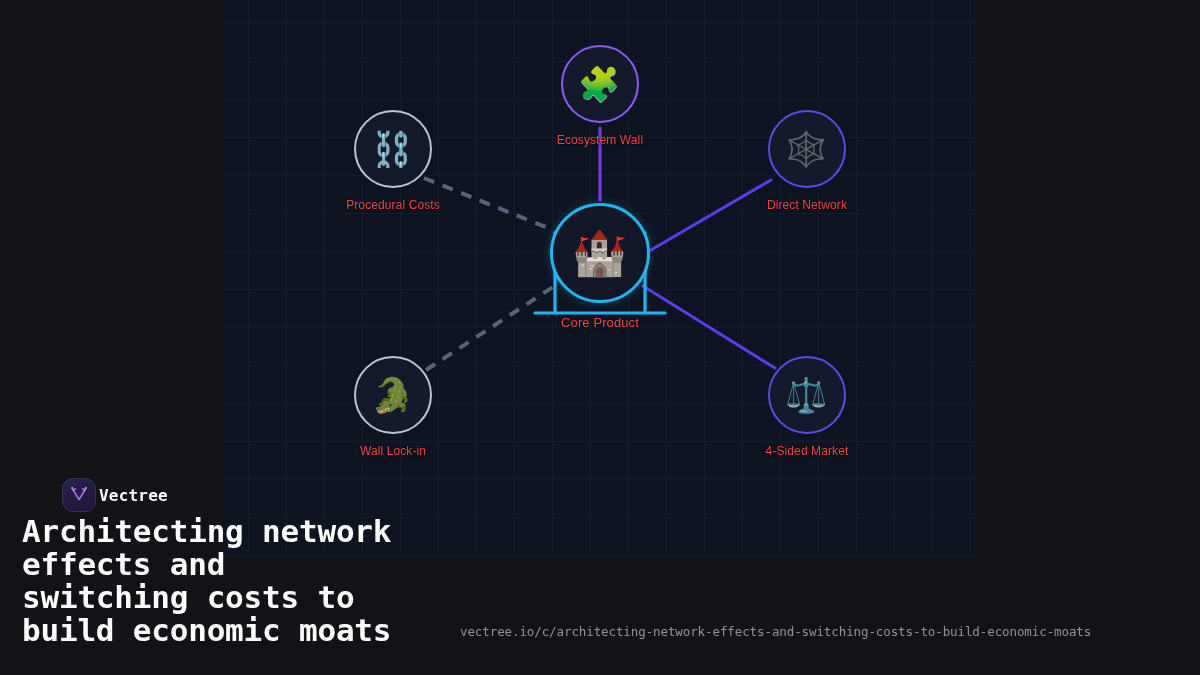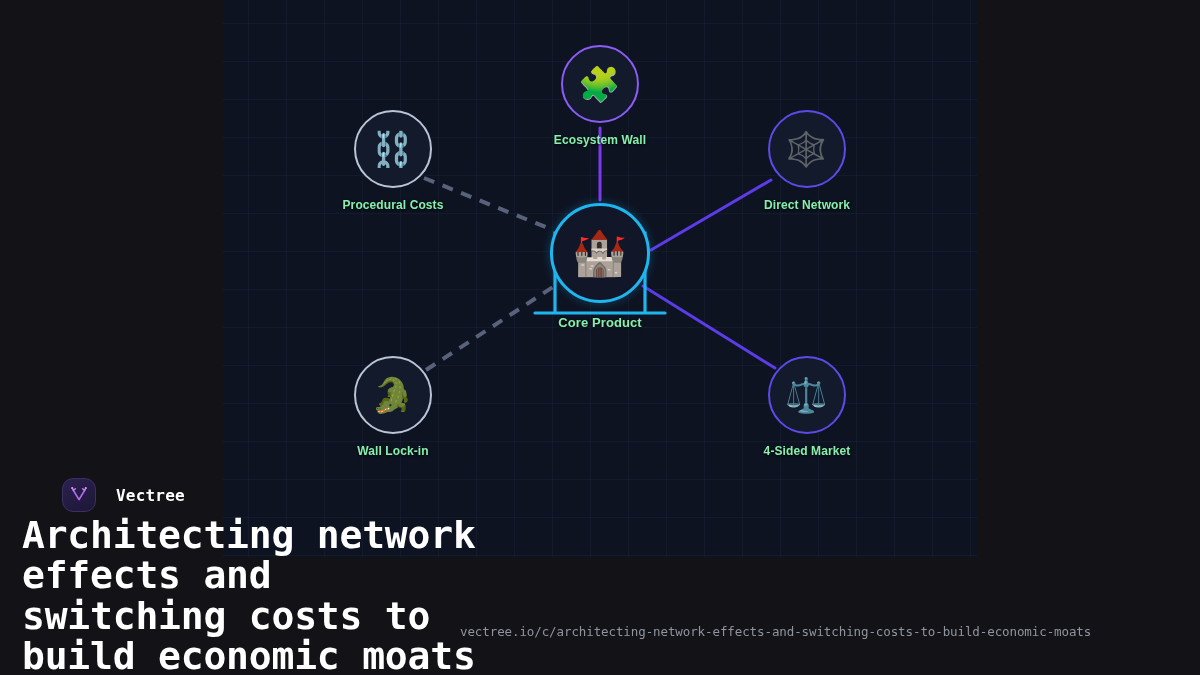--- a/index.html
+++ b/index.html
@@ -68,22 +68,22 @@
     display: flex;
     align-items: center;
     justify-content: center;
     font-size: 34px;
     line-height: 1;
   }
 
   .node-label {
     margin-top: 10px;
     font-size: 12px;
-    font-weight: bold;
-    color: #86efac;
+    font-weight: normal;
+    color: #ef4444;
     letter-spacing: 0.1px;
     text-shadow: 0 1px 3px rgba(0,0,0,0.85);
     white-space: nowrap;
   }
 
   
   .ring-core   { border: 3px solid #1fb6ef; box-shadow: 0 0 10px rgba(31,182,239,0.30); }
   .ring-violet { border: 2px solid #8b5cf6; }
   .ring-indigo { border: 2px solid #5d4ae8; }
   .ring-slate  { border: 2px solid #b9c4d4; }
@@ -110,21 +110,21 @@
     pointer-events: none;
   }
 
   
   #brand {
     position: absolute;
     left: 22px;
     top: 478px;
     display: flex;
     align-items: center;
-    gap: 20px;
+    gap: 3px;
     z-index: 20;
     padding-left: 40px;
   }
 
   #brand-mark {
     width: 34px;
     height: 34px;
     border-radius: 11px;
     background: linear-gradient(150deg, #2b2150 0%, #241b42 55%, #1d1736 100%);
     border: 1px solid #3b2f63;
@@ -140,21 +140,21 @@
     color: #ffffff;
     letter-spacing: 0.2px;
   }
 
   #headline {
     position: absolute;
     left: 22px;
     top: 515px;
     width: 600px;
     font-family: "DejaVu Sans Mono", "Liberation Mono", monospace;
-    font-size: 38px;
+    font-size: 31px;
     font-weight: bold;
     line-height: 1.06;
     color: #ffffff;
     letter-spacing: -0.2px;
     z-index: 20;
     white-space: pre-line;
   }
 
   #url {
     position: absolute;

